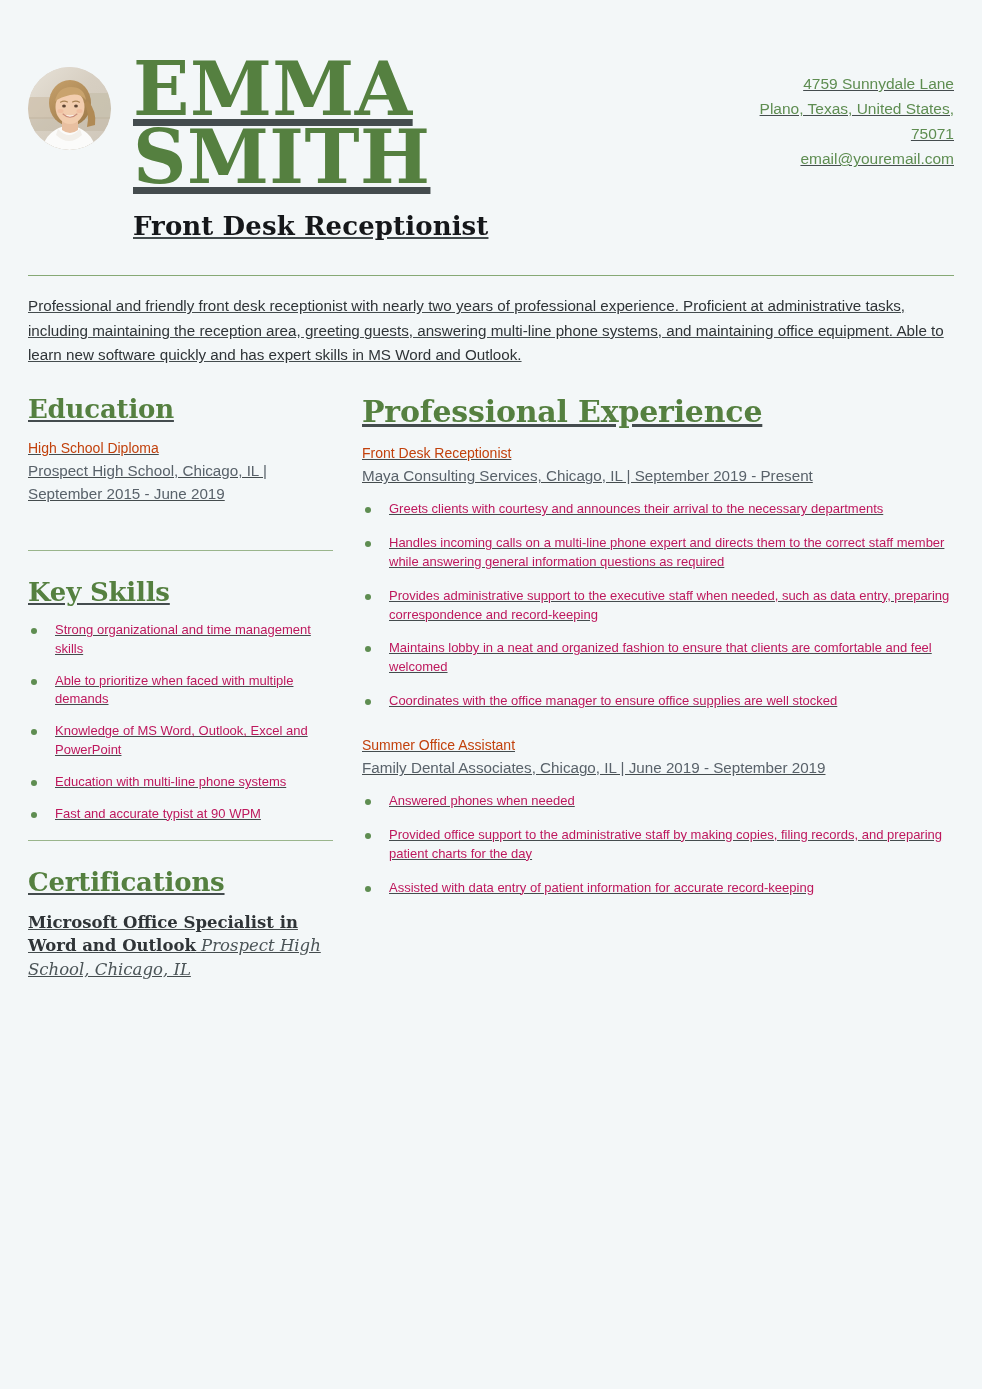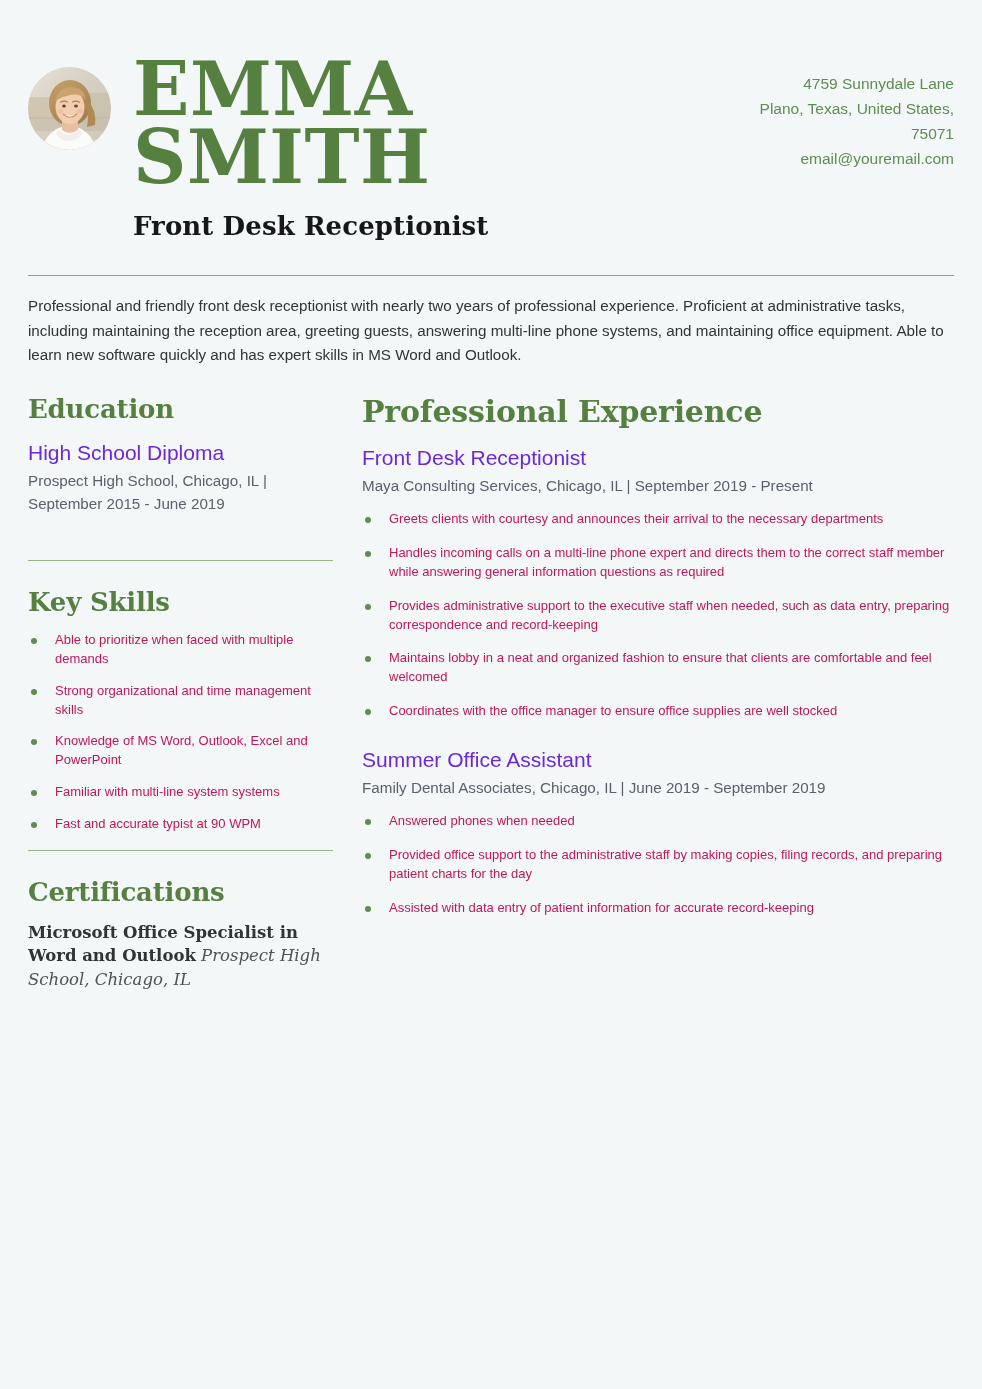--- a/index.html
+++ b/index.html
@@ -9,20 +9,21 @@
   }
   .page {
     position: relative;
     width: 982px;
     height: 1116px;
     background: #f3f7f8;
     font-family: "Liberation Sans", sans-serif;
     color: #444c4e;
     overflow: hidden;
     box-sizing: border-box;
+    text-decoration: underline;
   }
 
   
   .header {
     position: relative;
     padding: 55px 28px 0 28px;
     box-sizing: border-box;
   }
   .header-row {
     display: flex;
@@ -118,22 +119,22 @@
     color: #558040;
     margin: 0 0 14px 0;
     letter-spacing: -0.2px;
   }
   .section-heading.right {
     font-size: 30px;
   }
 
   .entry { margin-bottom: 2px; }
   .entry-title {
-    font-size: 21px;
-    color: #6d28d9;
+    font-size: 14px;
+    color: #c2410c;
     line-height: 1.45;
     font-weight: 400;
   }
   .entry-sub {
     font-size: 15.2px;
     color: #59626a;
     line-height: 1.5;
     margin-top: 2px;
   }
 
@@ -269,24 +270,24 @@
           <div class="entry-title">High School Diploma</div>
           <div class="entry-sub">Prospect High School, Chicago, IL | September 2015 - June 2019</div>
         </div>
       </div>
 
       <div class="rule rule-left spacer-rule-1"></div>
 
       <div class="block-gap">
         <div class="section-heading">Key Skills</div>
         <ul class="blist skills-list">
+          <li>Strong organizational and time management skills</li>
           <li>Able to prioritize when faced with multiple demands</li>
-          <li>Strong organizational and time management skills</li>
           <li>Knowledge of MS Word, Outlook, Excel and PowerPoint</li>
-          <li>Familiar with multi-line system systems</li>
+          <li>Education with multi-line phone systems</li>
           <li>Fast and accurate typist at 90 WPM</li>
         </ul>
       </div>
 
       <div class="rule rule-left spacer-rule-2"></div>
 
       <div class="block-gap">
         <div class="section-heading">Certifications</div>
         <div class="cert-item">
           <span class="cert-name">Microsoft Office Specialist in Word and Outlook</span>

